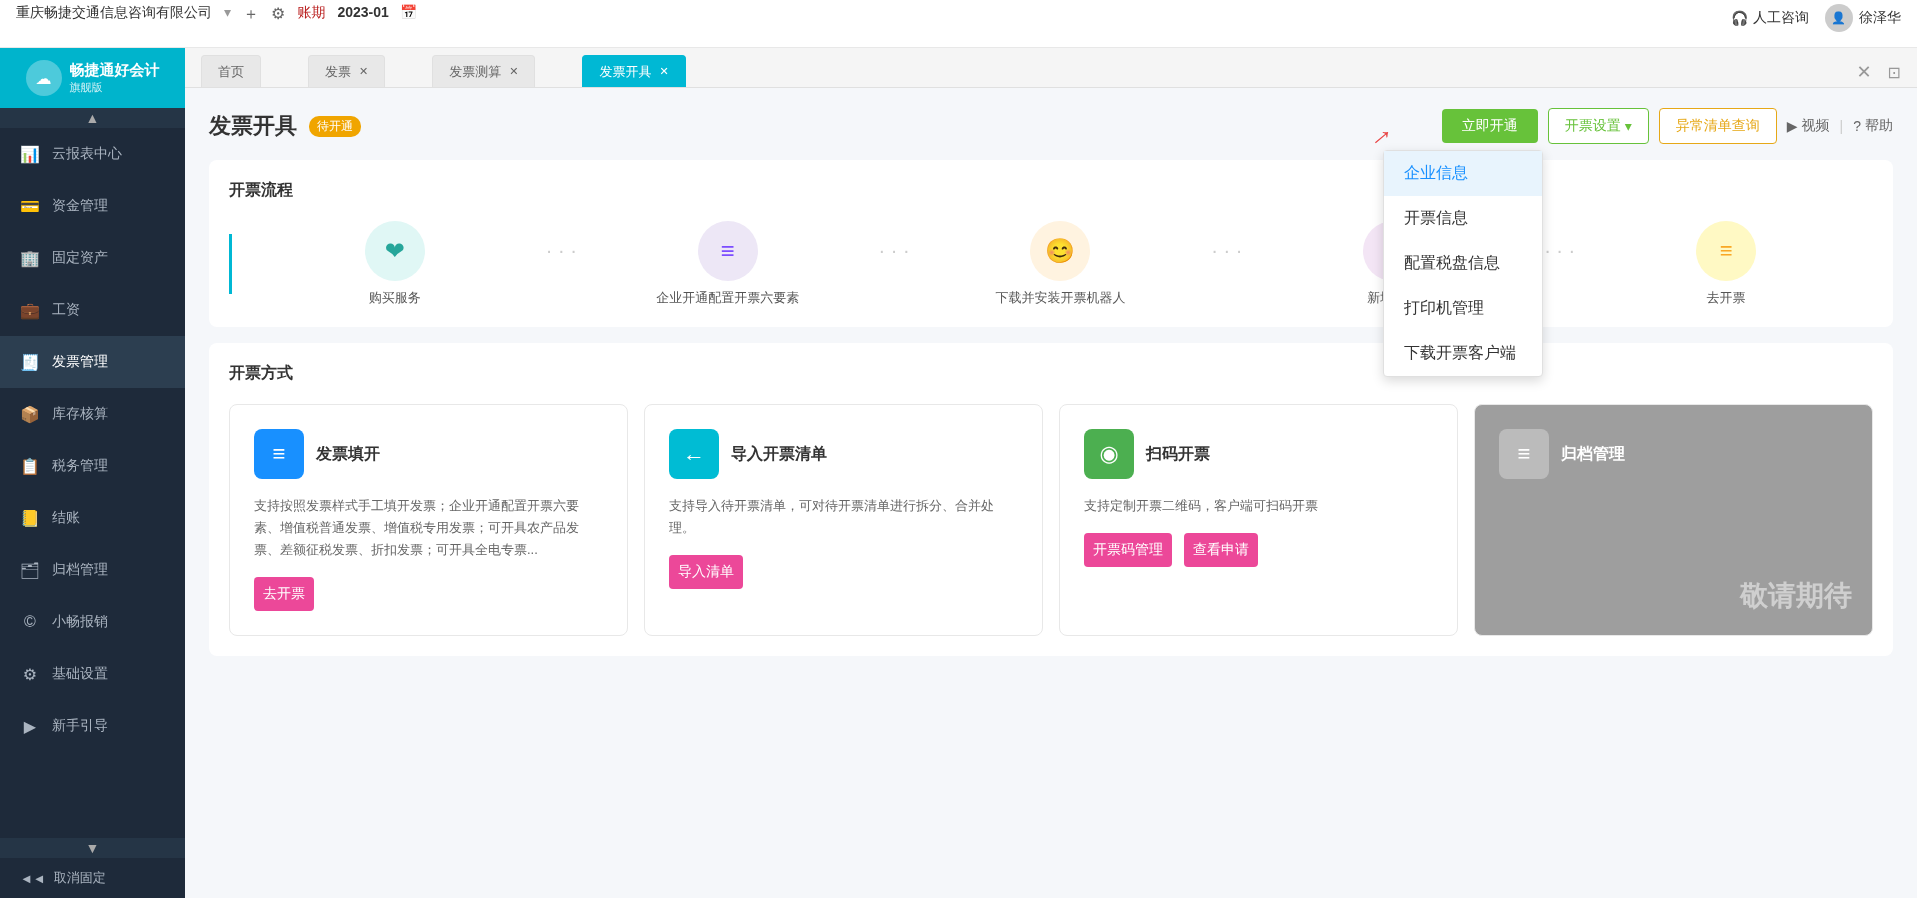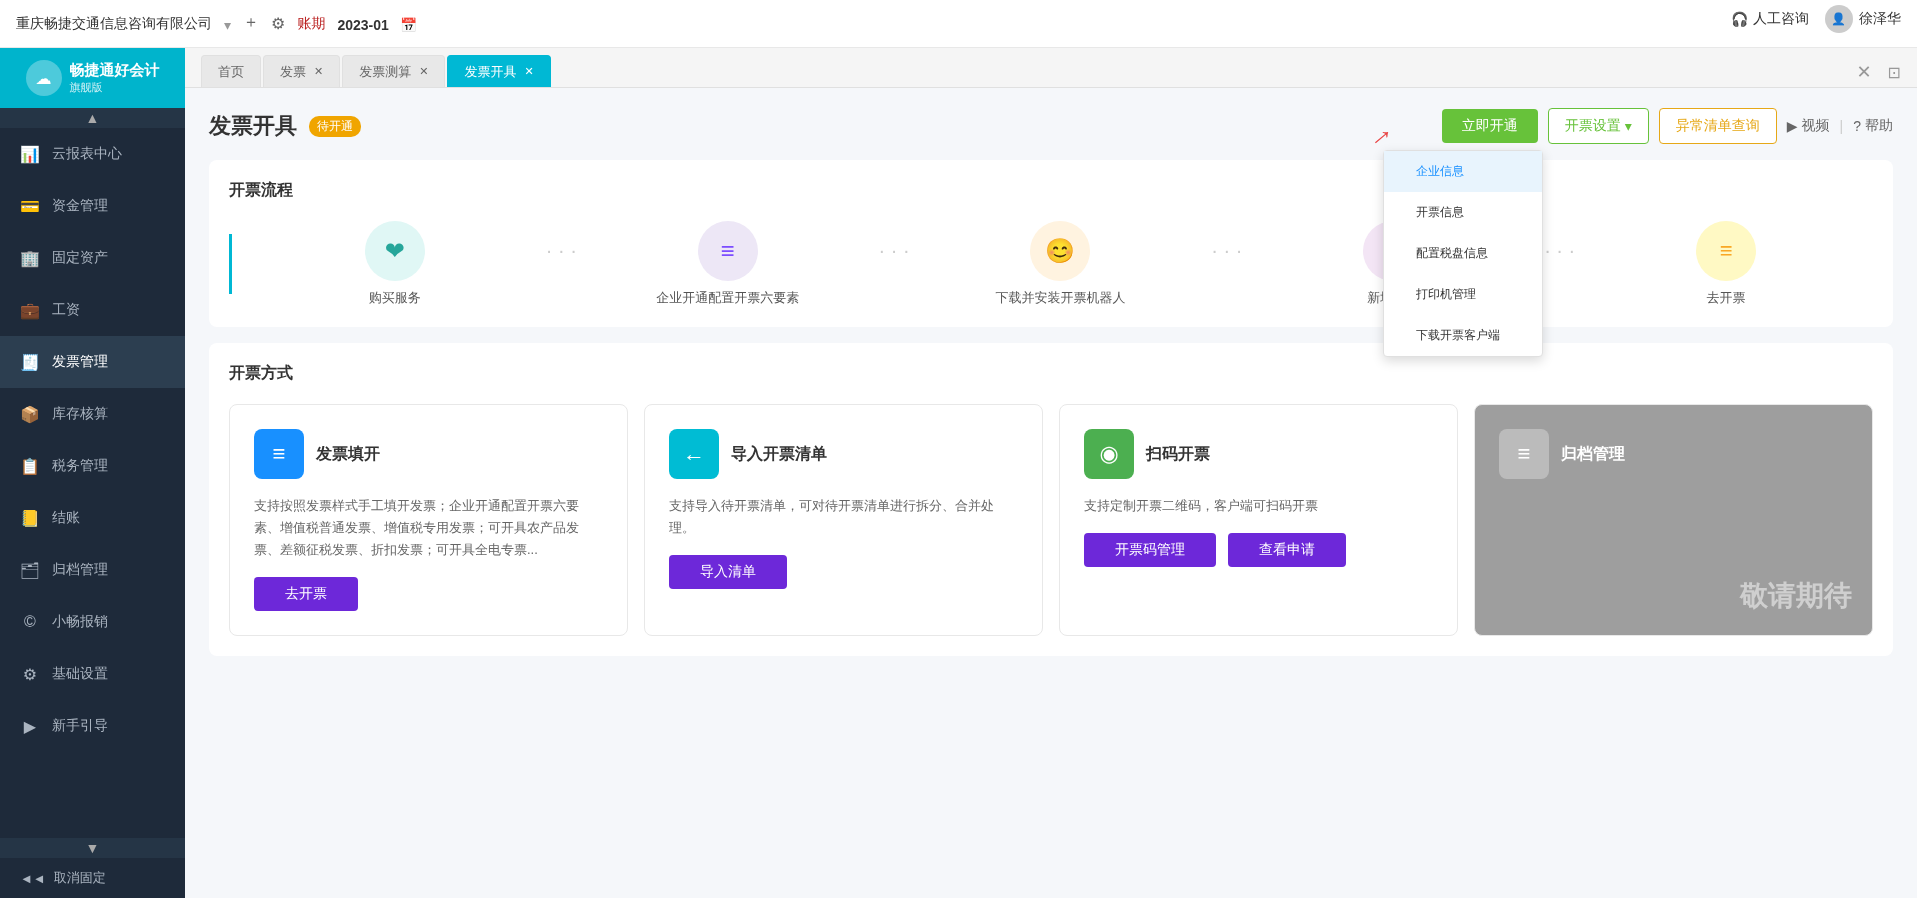--- a/index.html
+++ b/index.html
@@ -1,28 +1,28 @@
 <!DOCTYPE html>
 <html><head>
   <meta charset="utf-8">
   <style>
     * { margin: 0; padding: 0; box-sizing: border-box; }
     body { font-family: 'Microsoft YaHei', Arial, sans-serif; font-size: 14px; background: #f0f2f5; width: 1917px; height: 898px; overflow: hidden; display: flex; flex-direction: column; }
 
     
-    .top-bar { height: 48px; background: #fff; border-bottom: 1px solid #e8e8e8; display: flex; align-items: flex-end; padding: 14px 16px; gap: 12px; flex-shrink: 0; }
+    .top-bar { height: 48px; background: #fff; border-bottom: 1px solid #e8e8e8; display: flex; align-items: flex-start; padding: 4px 16px; gap: 12px; flex-shrink: 0; }
     .company-name { font-size: 14px; color: #333; }
     .period-label { color: #b91c1c; }
     .top-bar-right { margin-left: auto; display: flex; align-items: center; gap: 16px; color: #333; }
     .support-btn { display: flex; align-items: center; gap: 4px; color: #333; cursor: pointer; }
     .user-info { display: flex; align-items: center; gap: 6px; cursor: pointer; }
     .user-avatar { width: 28px; height: 28px; border-radius: 50%; background: #ccc; display: flex; align-items: center; justify-content: center; color: #fff; font-size: 12px; }
 
     
-    .tab-bar { height: 40px; background: #f5f5f5; border-bottom: 1px solid #e0e0e0; display: flex; align-items: flex-end; padding-left: 16px; flex-shrink: 0; }
+    .tab-bar { height: 40px; background: #f5f5f5; border-bottom: 1px solid #e0e0e0; display: flex; align-items: flex-end; padding-left: 16px; flex-shrink: 0; gap: 45px; }
     .tab { height: 32px; padding: 0 16px; display: flex; align-items: center; gap: 8px; font-size: 13px; color: #666; background: #e8e8e8; border-radius: 4px 4px 0 0; margin-right: 2px; cursor: pointer; border: 1px solid #e0e0e0; border-bottom: none; }
     .tab.active { background: #00b8d4; color: #fff; border-color: #00b8d4; }
     .tab-close { font-size: 11px; color: inherit; cursor: pointer; }
 
     
     .sidebar { width: 185px; background: #1e2a3a; display: flex; flex-direction: column; flex-shrink: 0; }
     .sidebar-logo { height: 60px; background: #00b4cc; display: flex; align-items: center; justify-content: center; gap: 8px; }
     .logo-icon { width: 36px; height: 36px; background: rgba(255,255,255,0.3); border-radius: 50%; display: flex; align-items: center; justify-content: center; color: #fff; font-size: 16px; }
     .sidebar-scroll-btn { height: 20px; background: #253546; display: flex; align-items: center; justify-content: center; cursor: pointer; }
     .sidebar-item { height: 52px; display: flex; align-items: center; gap: 12px; padding: 0 20px; color: #aab4c0; cursor: pointer; transition: background 0.2s; }
@@ -40,21 +40,21 @@
     .header-actions { display: flex; align-items: center; gap: 10px; position: relative; }
     .btn-green { background: #67c23a; color: #fff; border: none; padding: 8px 20px; border-radius: 4px; font-size: 14px; cursor: pointer; }
     .btn-outline-green { background: #fff; color: #67c23a; border: 1px solid #67c23a; padding: 8px 16px; border-radius: 4px; font-size: 14px; cursor: pointer; display: flex; align-items: center; gap: 4px; }
     .btn-outline-yellow { background: #fff; color: #e6a817; border: 1px solid #e6a817; padding: 8px 16px; border-radius: 4px; font-size: 14px; cursor: pointer; }
     .btn-text { background: none; border: none; color: #666; font-size: 14px; cursor: pointer; display: flex; align-items: center; gap: 4px; }
     .close-btn { background: none; border: none; font-size: 18px; color: #999; cursor: pointer; padding: 4px 8px; }
     .expand-btn { background: none; border: none; font-size: 16px; color: #999; cursor: pointer; padding: 4px 8px; }
 
     
     .dropdown-menu { position: absolute; top: 40px; right: 200px; background: #fff; border: 1px solid #e0e0e0; border-radius: 4px; box-shadow: 0 4px 12px rgba(0,0,0,0.15); z-index: 100; min-width: 150px; }
-    .dropdown-item { padding: 12px 32px; color: #333; cursor: pointer; font-size: 12px; }
+    .dropdown-item { padding: 12px 20px; color: #333; cursor: pointer; font-size: 16px; }
     .dropdown-item.highlighted { background: #e8f4fd; color: #1890ff; }
 
     
     .section { background: #fff; margin: 0 24px 16px; border-radius: 8px; padding: 20px; }
     .section-title { font-size: 16px; font-weight: bold; color: #333; margin-bottom: 20px; }
 
     
     .flow-steps { display: flex; align-items: center; gap: 0; }
     .flow-step { display: flex; flex-direction: column; align-items: center; gap: 8px; flex: 1; }
     .flow-step-icon { width: 60px; height: 60px; border-radius: 50%; display: flex; align-items: center; justify-content: center; font-size: 24px; }
@@ -66,21 +66,21 @@
     .methods-grid { display: grid; grid-template-columns: 1fr 1fr 1fr 1fr; gap: 16px; }
     .method-card { background: #fff; border: 1px solid #e8e8e8; border-radius: 8px; padding: 24px; }
     .method-card.dimmed { background: #9e9e9e; }
     .method-header { display: flex; align-items: center; gap: 12px; margin-bottom: 16px; }
     .method-icon { width: 50px; height: 50px; border-radius: 8px; display: flex; align-items: center; justify-content: center; font-size: 22px; }
     .icon-blue-fill { background: #1890ff; color: #fff; }
     .icon-teal-fill { background: #00bcd4; color: #fff; }
     .icon-green-fill { background: #4caf50; color: #fff; }
     .method-title { font-size: 16px; font-weight: bold; color: #333; }
     .method-desc { font-size: 13px; color: #666; line-height: 1.7; margin-bottom: 16px; }
-    .method-btn { background: #6d28d9; color: #fff; border: none; padding: 8px 31px; border-radius: 4px; font-size: 14px; cursor: pointer; margin-right: 8px; }
+    .method-btn { background: #ec4899; color: #fff; border: none; padding: 8px 9px; border-radius: 4px; font-size: 14px; cursor: pointer; margin-right: 8px; }
     .dimmed-text { color: #fff; font-size: 14px; line-height: 1.8; margin-bottom: 12px; }
     .dimmed-overlay-text { font-size: 28px; font-weight: bold; color: rgba(255,255,255,0.5); position: absolute; bottom: 20px; right: 20px; }
     .method-card.dimmed { position: relative; }
   </style>
 </head>
 <body>
 
 <div style="display: flex; flex-direction: column; flex: 1; overflow: hidden;">
 
   <div class="top-bar">

